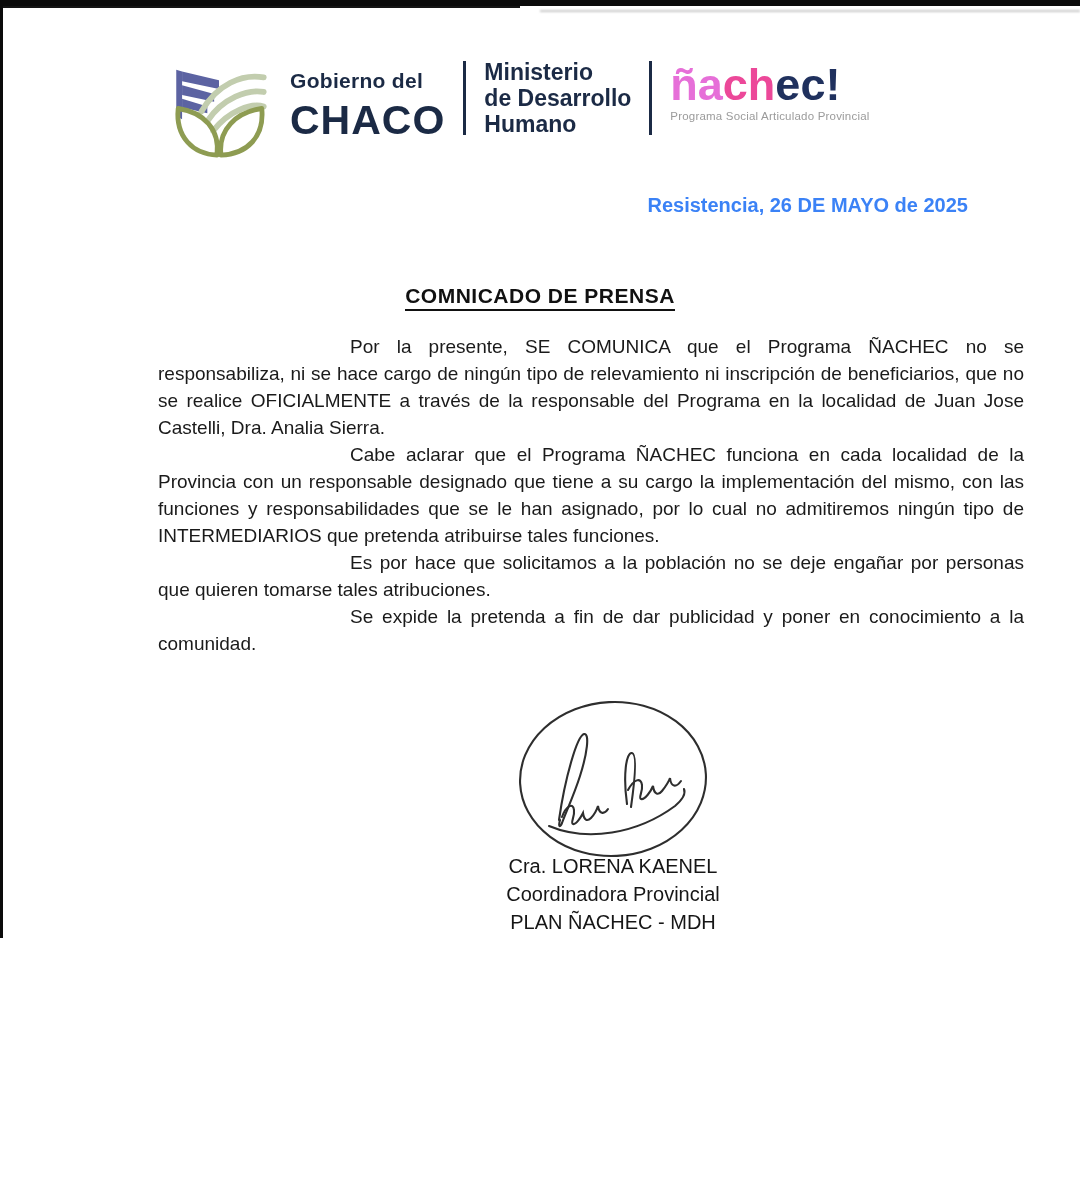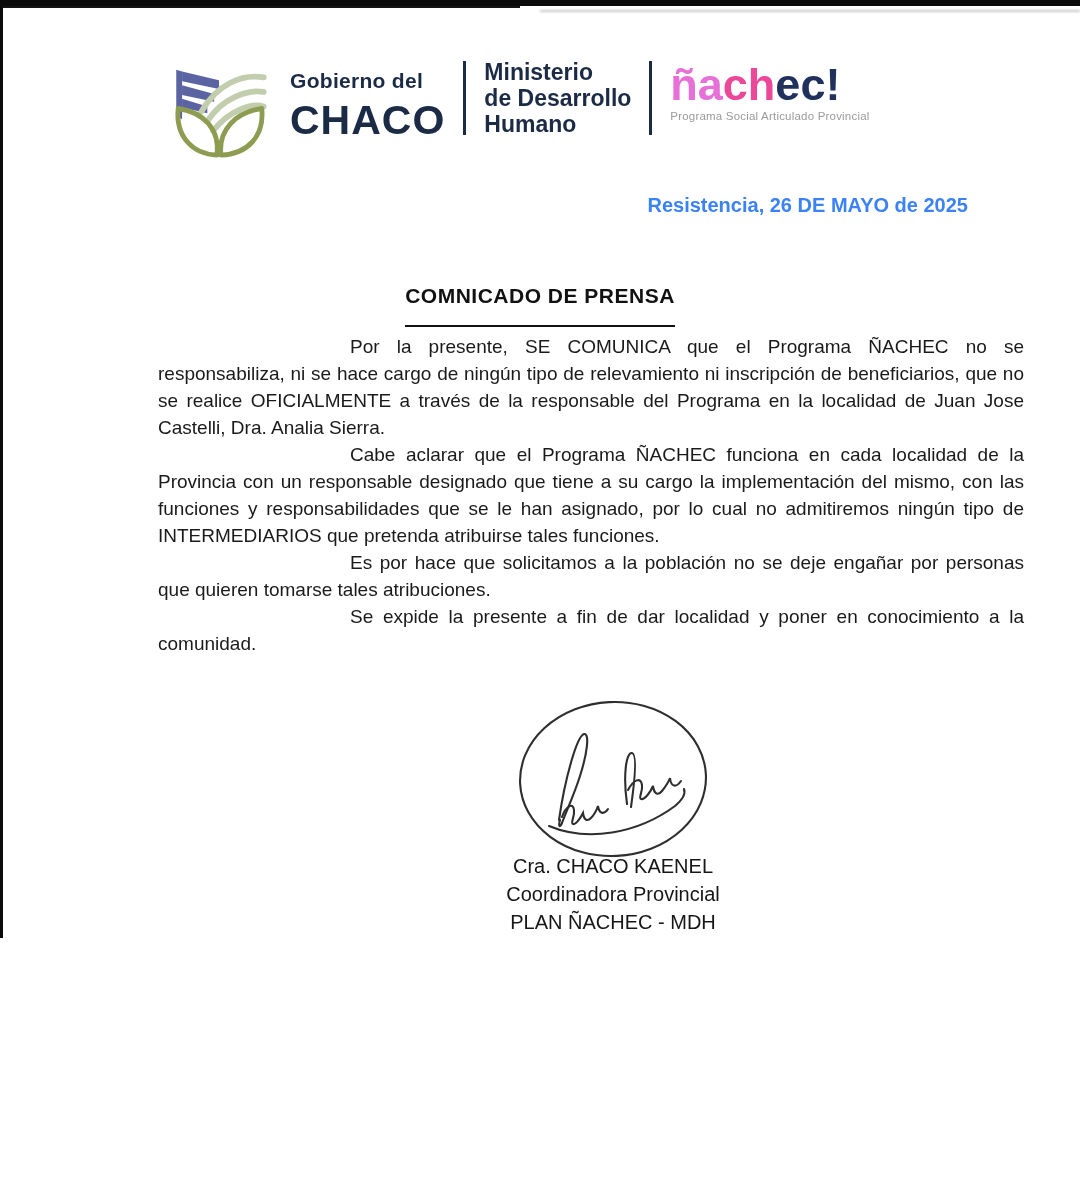--- a/index.html
+++ b/index.html
@@ -90,21 +90,21 @@
   
   .doc-title {
     position: absolute;
     top: 284px; left: 0; width: 100%;
     text-align: center;
   }
   .doc-title span {
     font-size: 21px; font-weight: 700;
     color: #111; letter-spacing: 0.5px;
     border-bottom: 2.5px solid #111;
-    padding-bottom: 18px;
+    padding-bottom: 2px;
   }
   
   .doc-body {
     position: absolute;
     top: 333px; left: 158px;
     width: 866px;
     font-size: 19px; line-height: 27px;
     color: #1a1a1a;
     text-align: justify;
   }
@@ -174,36 +174,36 @@
   <div class="dateline">Resistencia, 26 DE MAYO de 2025</div>
 
   <div class="doc-title">
     <span>COMNICADO DE PRENSA</span>
   </div>
 
   <div class="doc-body">
     <p>Por la presente, SE COMUNICA que el Programa ÑACHEC no se responsabiliza, ni se hace cargo de ningún tipo de relevamiento ni inscripción de beneficiarios, que no se realice OFICIALMENTE a través de la responsable del Programa en la localidad de Juan Jose Castelli, Dra. Analia Sierra.</p>
     <p>Cabe aclarar que el Programa ÑACHEC funciona en cada localidad de la Provincia con un responsable designado que tiene a su cargo la implementación del mismo, con las funciones y responsabilidades que se le han asignado, por lo cual no admitiremos ningún tipo de INTERMEDIARIOS que pretenda atribuirse tales funciones.</p>
     <p>Es por hace que solicitamos a la población no se deje engañar por personas que quieren tomarse tales atribuciones.</p>
-    <p>Se expide la presente a fin de dar localidad y poner en conocimiento a la comunidad.</p>
+    <p>Se expide la pretenda a fin de dar publicidad y poner en conocimiento a la comunidad.</p>
   </div>
 
   <div class="signature-block">
     <svg class="signature-scribble" width="196" height="168" viewBox="0 0 196 168" xmlns="http://www.w3.org/2000/svg">
       <g fill="none" stroke="#2e2e2e" stroke-width="2.1" stroke-linecap="round">
         <ellipse cx="98" cy="81" rx="93" ry="77" transform="rotate(-3 98 81)"></ellipse>
 
         <path d="M44,122 C50,80 62,38 69,36 C75,35 72,56 65,78 C59,97 51,114 47,125 C45,130 43,129 45,122"></path>
 
         <path d="M47,119 c4,-11 11,-15 12,-7 c1,7 -4,13 -1,14 c3,1 8,-7 10,-11 c1,7 4,9 8,5 c4,-4 6,-9 7,-12 c1,8 6,9 10,3"></path>
 
         <path d="M112,106 c-4,-28 -1,-52 5,-51 c5,1 3,26 -1,54"></path>
         <path d="M113,92 c6,-11 13,-13 14,-5 c1,7 -4,13 -1,14 c4,1 10,-8 12,-13 c1,8 5,10 9,5 c4,-5 7,-10 8,-13 c1,9 6,10 11,3"></path>
 
         <path d="M34,128 C72,144 122,136 160,108 C167,102 171,96 169,91"></path>
       </g>
     </svg>
-    <div class="sig-name">Cra. CHACO KAENEL</div>
+    <div class="sig-name">Cra. LORENA KAENEL</div>
     <div class="sig-role">Coordinadora Provincial</div>
     <div class="sig-org">PLAN ÑACHEC - MDH</div>
   </div>
 
 </div>
 
 </body></html>

